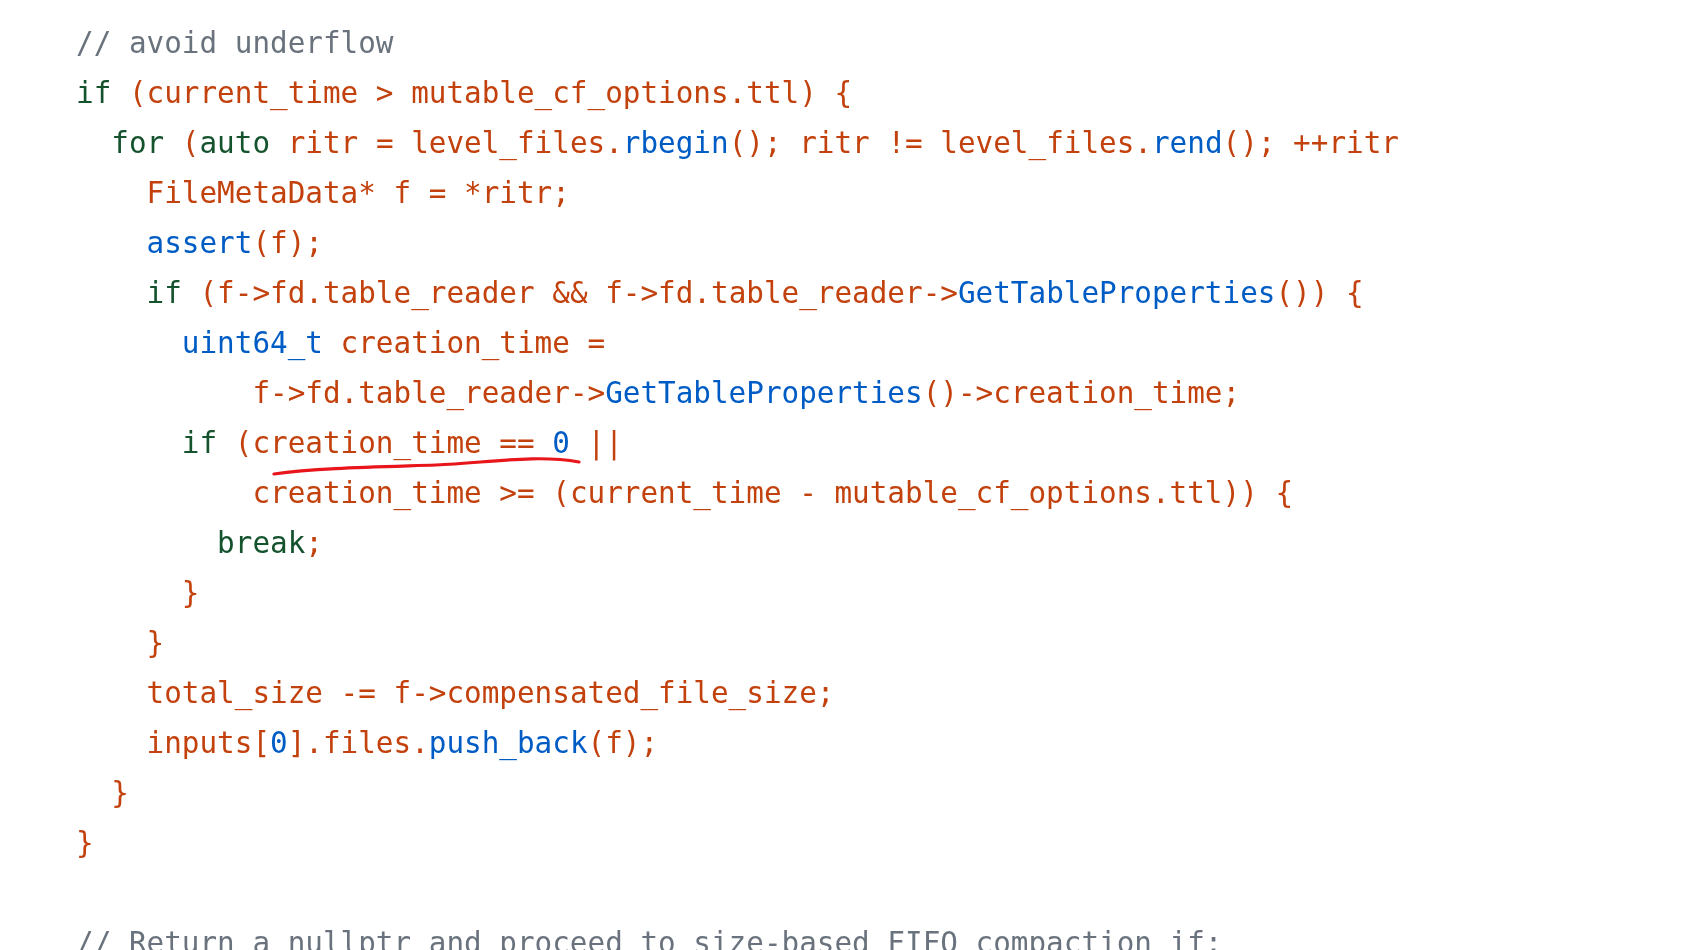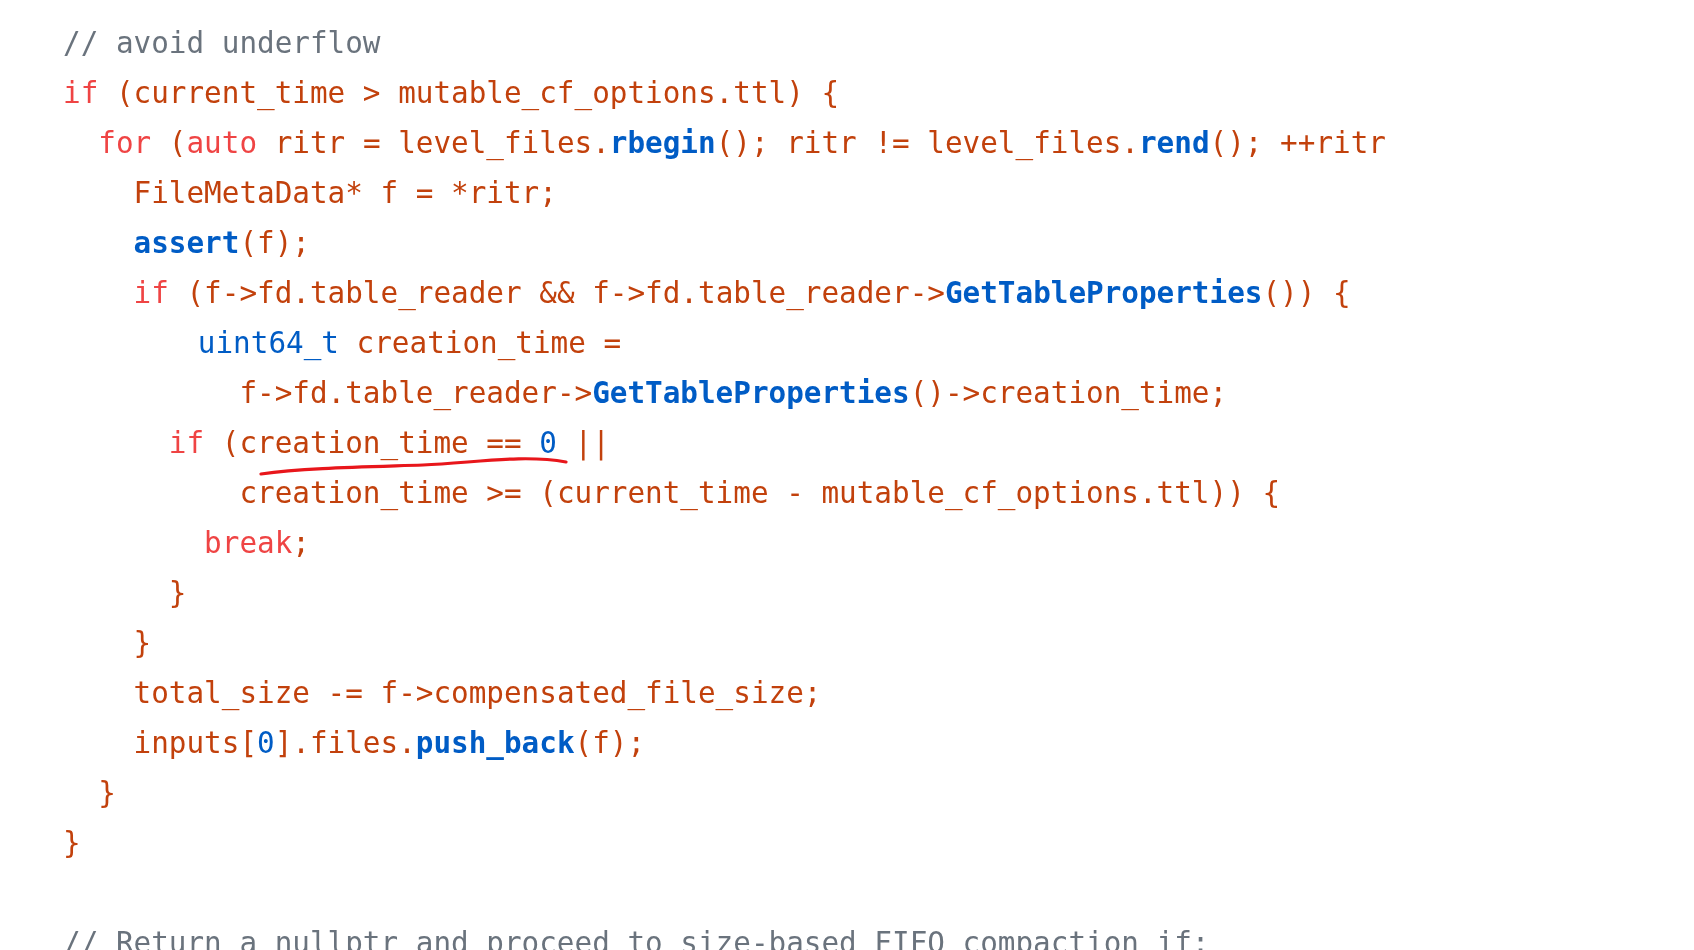--- a/index.html
+++ b/index.html
@@ -8,21 +8,21 @@
     background: #ffffff;
   }
   body {
     width: 1694px;
     height: 950px;
     overflow: hidden;
     position: relative;
   }
   .code-view {
     position: absolute;
-    left: 3px;
+    left: 16px;
     top: 0;
     width: 1388px;
     height: 950px;
     overflow: hidden;
     background: #ffffff;
   }
   .code-block {
     position: absolute;
     left: 60px;
     top: 18px;
@@ -32,23 +32,23 @@
     line-height: 50px;
     color: #24292e;
     white-space: pre;
   }
   .code-line {
     display: block;
     height: 50px;
     white-space: pre;
   }
   .tok-plain { color: #c2410c; }
-  .tok-keyword { color: #ef4444; }
-  .tok-func { color: #005cc5; font-weight: bold; }
-  .tok-type { color: #005cc5; margin-left: 29px; }
+  .tok-keyword { color: #14532d; }
+  .tok-func { color: #005cc5; }
+  .tok-type { color: #005cc5; }
   .tok-number { color: #005cc5; }
   .tok-comment { color: #6a737d; }
   .annotation-underline {
     position: absolute;
     left: 0;
     top: 0;
     width: 1694px;
     height: 950px;
     pointer-events: none;
   }

